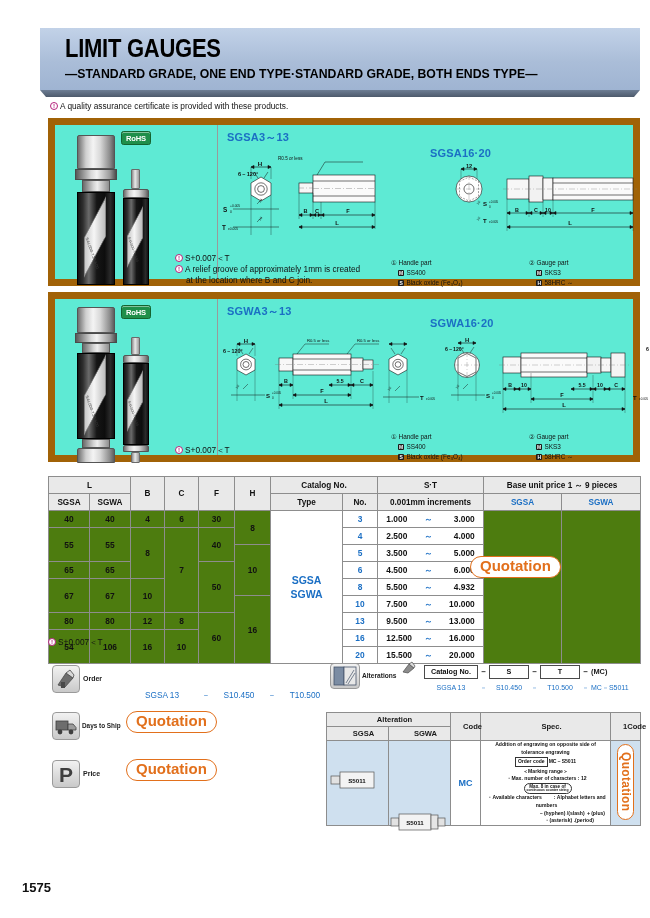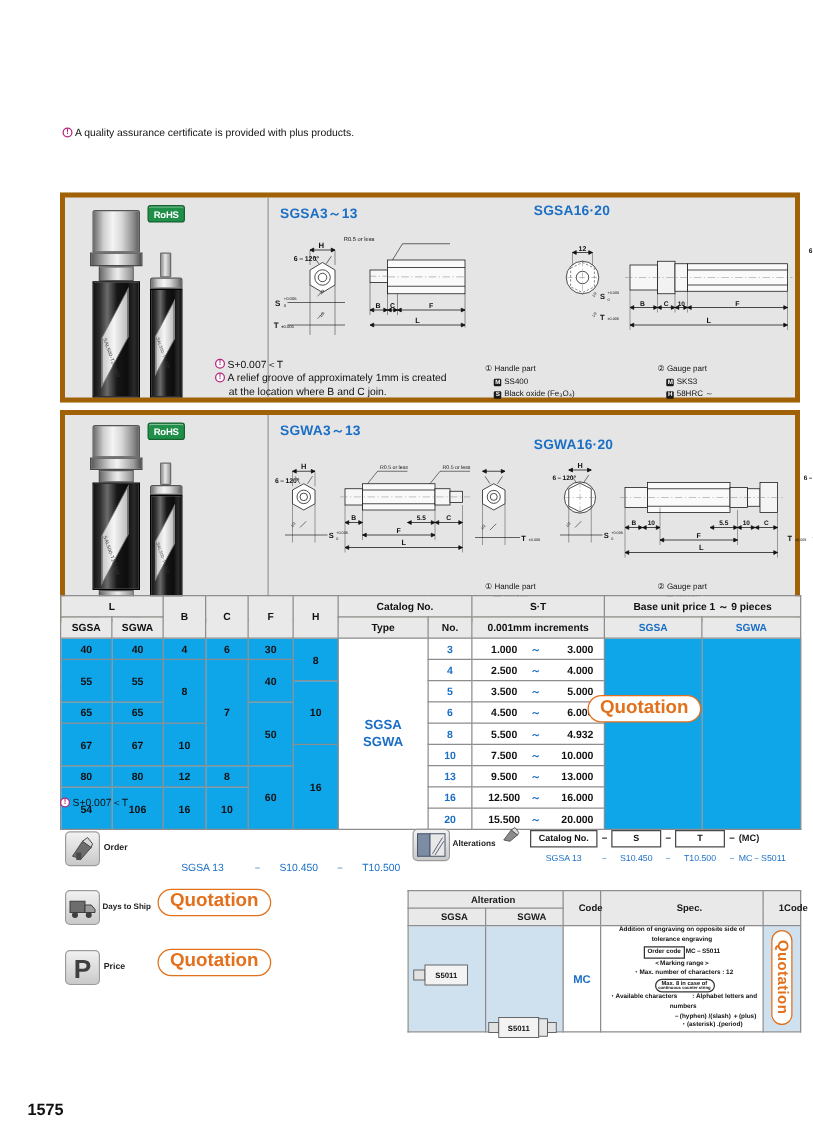--- a/index.html
+++ b/index.html
@@ -44,21 +44,21 @@
   }
   .bullet:after{
     content:"!"; position:absolute; left:0; right:0; top:0.2px;
     font-size:6.2px; font-weight:bold; color:#b5237c;
   }
 
   .qa-note { position:absolute; left:50px; top:101px; }
 
   
   .panel {
-    position:absolute; border:4px solid #a16207; background:#e5e5e5;margin-top:36px;
+    position:absolute; border:7px solid #a16207; background:#5eead4;
   }
   #panel-sgsa { left:48px; top:118px; width:592px; height:168px; }
   #panel-sgwa { left:48px; top:292px; width:592px; height:170px; }
   .panel .vdiv { position:absolute; top:0; bottom:0; width:1px; background:#9a9a9a; }
 
   .photo-box { position:absolute; left:4px; top:4px; width:108px; bottom:4px; }
   .gauge { position:absolute; }
   .g-head {
     position:absolute; left:0; width:100%;
     background:linear-gradient(90deg,#6e6e6e 0%,#cfcfcf 22%,#f4f4f4 42%,#d8d8d8 62%,#8d8d8d 88%,#5e5e5e 100%);
@@ -118,27 +118,27 @@
   
   #spec-table {
     position:absolute; left:48px; top:476px; width:592px;
     border-collapse:collapse; font-size:8.4px; table-layout:fixed;
   }
   #spec-table th, #spec-table td {
     border:0.7px solid #8d8d8d; text-align:center; padding:0;
     height:17px; font-weight:bold;
   }
   #spec-table thead th { background:#e9e9e9; color:#111; font-size:8.2px; }
-  #spec-table tbody td { background:#0ea5e9; color:#111; }
+  #spec-table tbody td { background:#4d7c0f; color:#111; }
   #spec-table tbody td.white { background:#ffffff; }
   #spec-table td.blue-txt { color:#1b6fc4; background:#ffffff; }
   #spec-table th.blue-txt { color:#1b6fc4; }
   .st-cell { color:#1b6fc4; background:#ffffff !important; white-space:nowrap; }
   .st-cell .tilde { color:#1b6fc4; margin:0 4px; }
-  .st-lo { display:inline-block; width:34px; text-align:center; }
+  .st-lo { display:inline-block; width:34px; text-align:left; }
   .st-hi { display:inline-block; width:38px; text-align:right; }
 
   .quotation {
     display:inline-block; color:#e2701c; font-weight:bold; font-size:15px;
     border:1.6px solid #e2701c; border-radius:11px; padding:0px 9px 1px;
     background:#fff; line-height:1.25; white-space:nowrap;
   }
   .quot-overlay {
     position:absolute; left:470px; top:556px; z-index:5;
   }
@@ -192,23 +192,27 @@
 
   .page-num {
     position:absolute; left:22px; top:880px; font-size:13px; font-weight:bold; color:#111;
   }
 </style>
 </head>
 <body>
 
 <div class="page">
 
+  <div class="banner">
+    <div class="tl">LIMIT GAUGES</div>
+    <div class="sub">—STANDARD GRADE, ONE END TYPE·STANDARD GRADE, BOTH ENDS TYPE—</div>
+  </div>
 
   <div class="qa-note note">
-    <span class="bullet"></span><span>A quality assurance certificate is provided with plus products.</span>
+    <span class="bullet"></span><span>A quality assurance certificate is provided with these products.</span>
   </div>
 
   <div class="panel" id="panel-sgsa">
     <div class="vdiv" style="left:162px;"></div>
 
     <div class="photo-box">
       <div class="gauge" style="left:18px; top:6px; width:38px; height:150px;">
         <div class="g-head" style="top:0; height:34px;"></div>
         <div class="g-ring" style="top:34px; height:11px;"></div>
         <div class="g-neck" style="top:45px; height:12px;"></div>
@@ -220,21 +224,21 @@
         <div class="g-pin" style="left:8px; top:0; width:9px; height:20px;"></div>
         <div class="g-head" style="top:20px; height:9px;"></div>
         <div class="g-body" style="top:29px; height:87px;"></div>
         <div class="g-plate" style="left:4px; top:52px; width:16px; height:32px;"></div>
         <div class="g-label" style="left:6px; top:66px; transform:rotate(71deg); font-size:3.4px;">SAL500-T4.500</div>
       </div>
       <div class="rohs" style="left:62px; top:2px;">RoHS</div>
     </div>
 
     <div class="series-label" style="left:172px; top:5px;">SGSA3～13</div>
-    <div class="series-label" style="left:375px; top:5px;">SGSA16·20</div>
+    <div class="series-label" style="left:375px; top:22px;">SGSA16·20</div>
 
     <svg class="draw" style="left:166px; top:22px;" width="215" height="120" viewBox="0 0 215 120">
       <g stroke="#111" stroke-width="0.6" fill="none">
 
         <polygon points="30,36 40,30 50,36 50,48 40,54 30,48" fill="#fff"></polygon>
         <circle cx="40" cy="42" r="6.2" fill="#fff"></circle>
         <circle cx="40" cy="42" r="3.4" fill="#fff"></circle>
 
         <rect x="78" y="36" width="14" height="10" fill="#f7f7f7"></rect>
         <rect x="92" y="28" width="62" height="27" fill="#fafafa"></rect>

